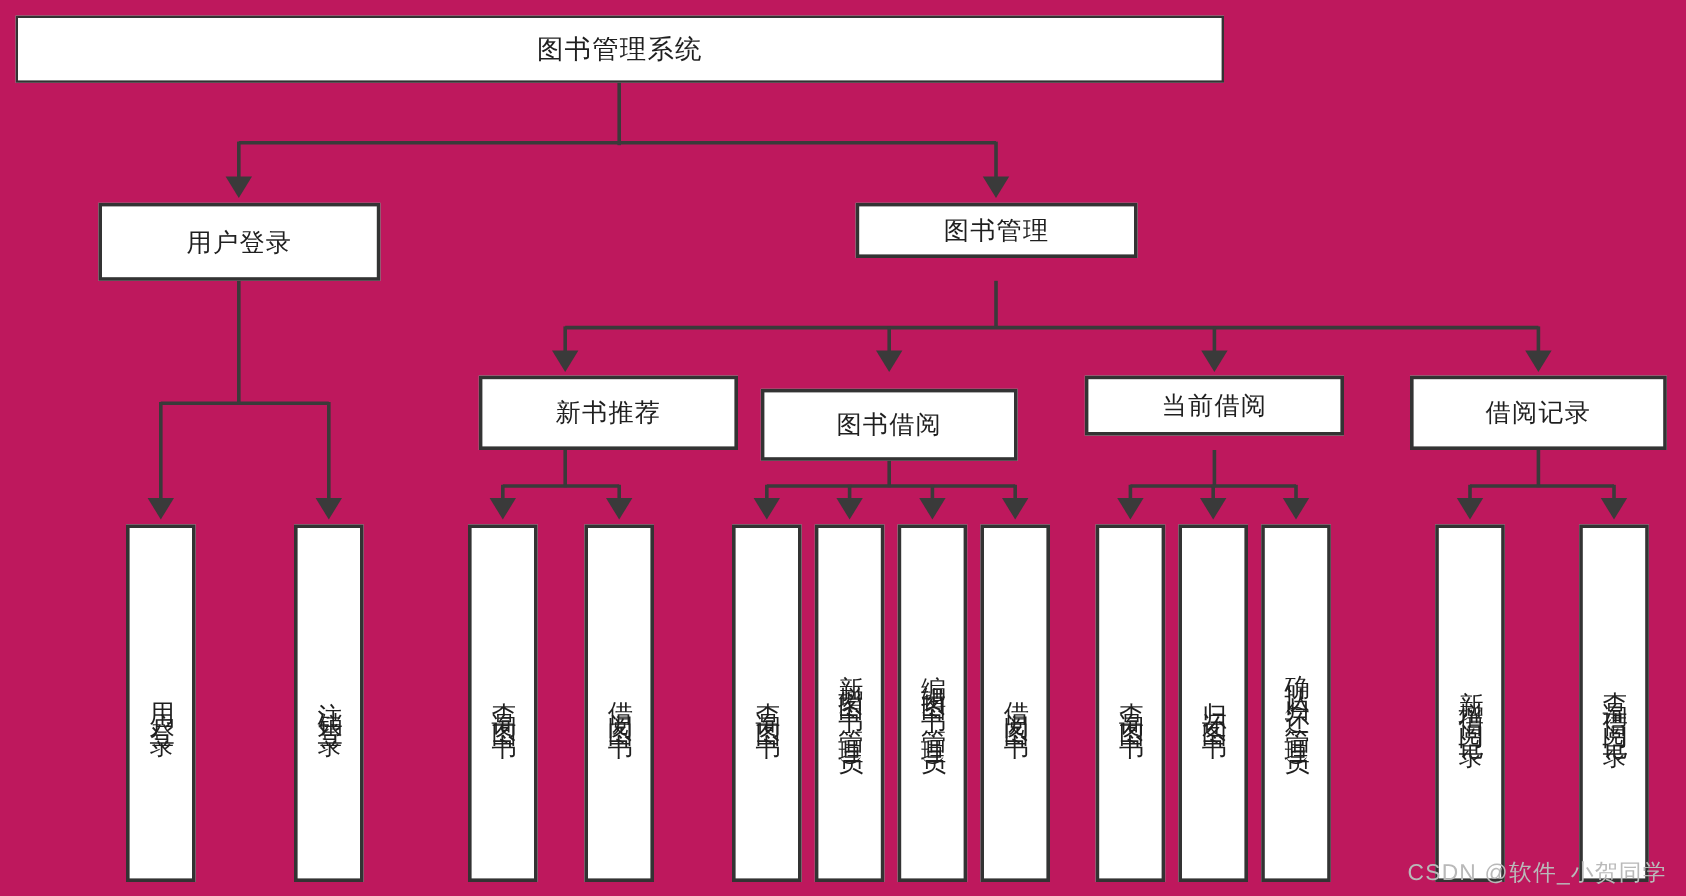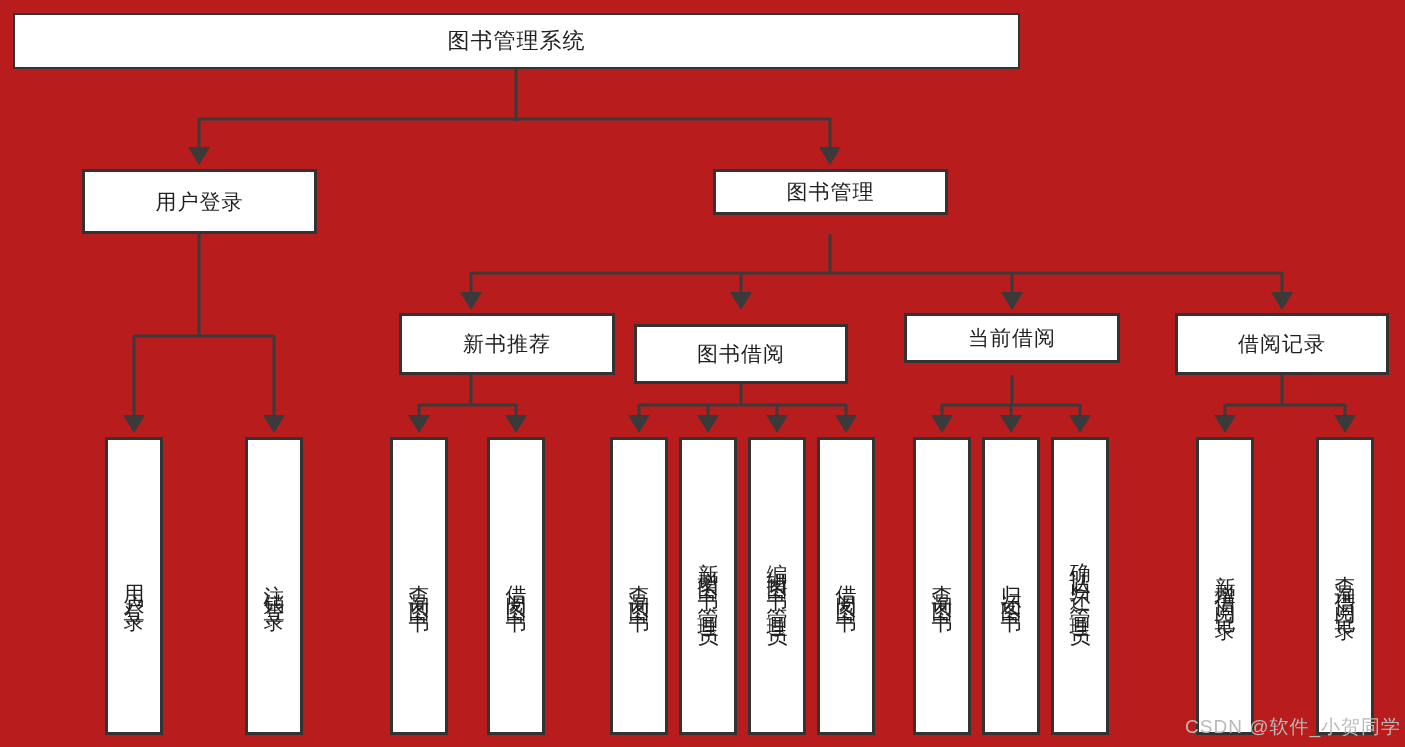--- a/index.html
+++ b/index.html
@@ -1,20 +1,20 @@
 <!DOCTYPE html>
 <html><head>
 <meta charset="utf-8">
 <style>
   html, body { margin: 0; padding: 0; background: #ffffff; }
   .stage {
     position: relative;
     width: 1405px;
     height: 747px;
-    background: #b91c1c;
+    background: #be185d;
     font-family: "Liberation Sans", "DejaVu Sans", sans-serif;
     overflow: hidden;
   }
   .connectors {
     position: absolute;
     left: 0; top: 0;
     width: 1405px; height: 747px;
     z-index: 1;
   }
   .box {
@@ -34,21 +34,21 @@
   .vbox {
     writing-mode: vertical-rl;
     text-orientation: mixed;
     letter-spacing: 9px;
     font-size: 21px;
     padding: 6px 0;
     overflow: hidden;
   }
   .watermark {
     position: absolute;
-    right: 4px;
+    right: 16px;
     top: 714px;
     z-index: 3;
     font-size: 19px;
     letter-spacing: 1px;
     color: #b9b9b9;
   }
 </style>
 </head>
 <body>
 

